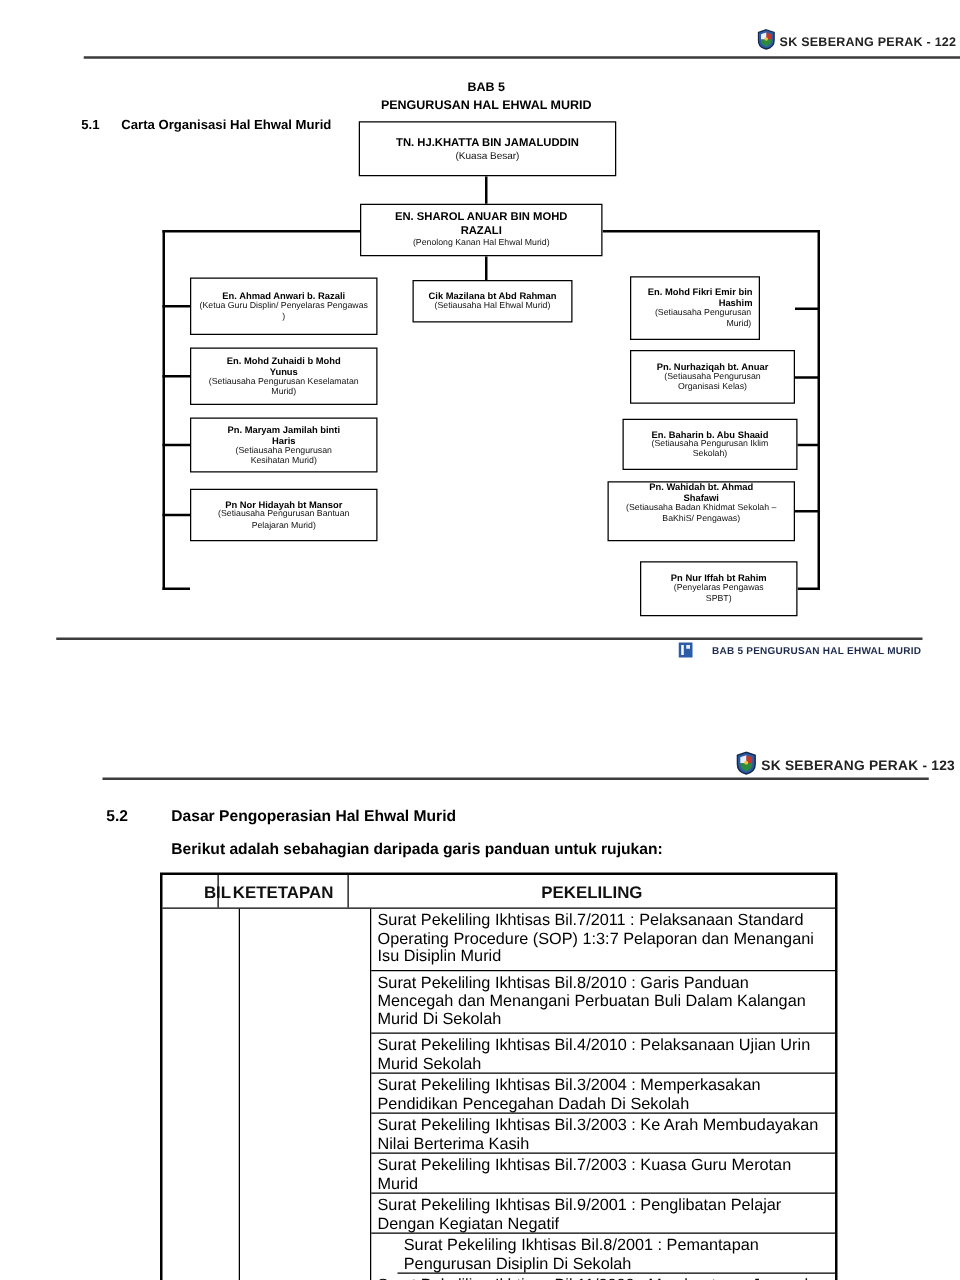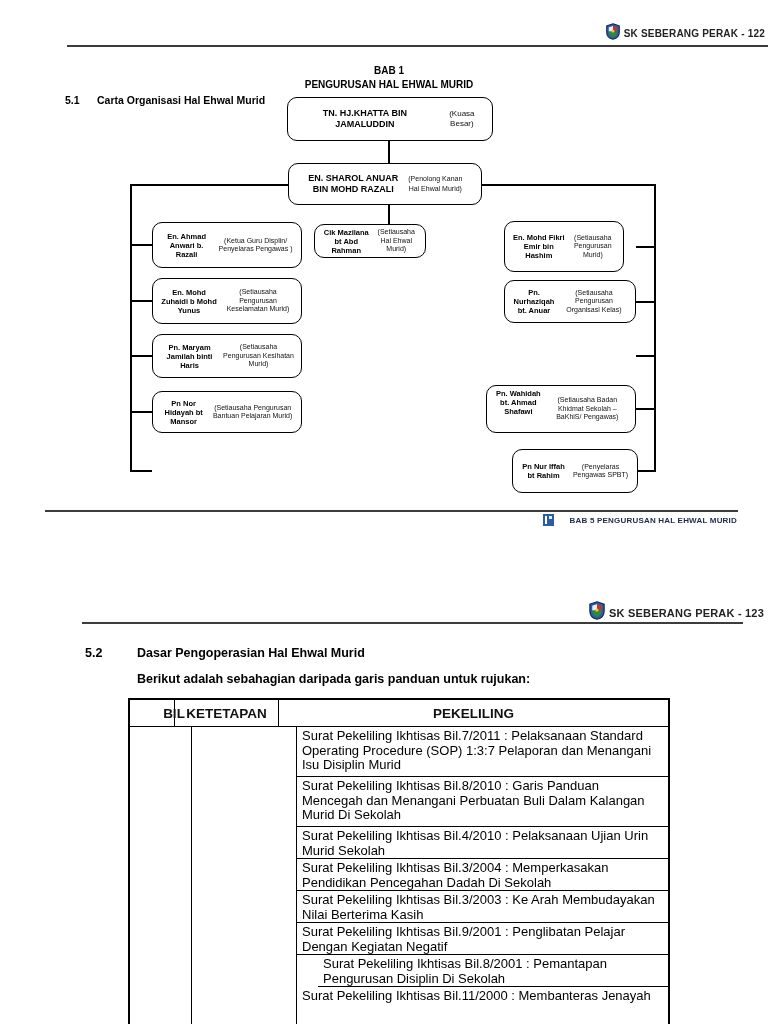--- a/index.html
+++ b/index.html
@@ -17,22 +17,22 @@
   .pgfooter .ftxt{font-size:8px;font-weight:bold;color:#1d2a4d;letter-spacing:.2px;}
   .crest{display:inline-block;}
   .chapicon{display:inline-block;width:11px;height:12px;background:#2b5ca8;position:relative;}
   .chapicon:before{content:"";position:absolute;left:2px;top:2px;width:2px;height:8px;background:#fff;}
   .chapicon:after{content:"";position:absolute;left:6px;top:2px;width:3px;height:3px;background:#e8eefc;}
   
   .chapter-title{position:absolute;left:234px;top:64px;width:310px;text-align:center;
     font-weight:bold;font-size:10px;line-height:14px;color:#000;}
   .sec{position:absolute;font-weight:bold;font-size:10.5px;color:#000;}
   
-  .obox{position:absolute;border:1.5px solid #000;border-radius:10px;background:#fff;
-    display:flex;flex-direction:row;align-items:center;justify-content:center;
+  .obox{position:absolute;border:1.5px solid #000;border-radius:0;background:#fff;
+    display:flex;flex-direction:column;align-items:center;justify-content:center;
     text-align:center;padding:2px 5px;box-sizing:border-box;z-index:2;}
   .oname{font-weight:bold;font-size:7.5px;line-height:9px;color:#000;}
   .orole{font-size:7px;line-height:8.5px;color:#111;}
   .obox.big .oname{font-size:9px;line-height:11px;}
   .obox.big .orole{font-size:8px;line-height:10px;}
   .obox.pull-up .oname{margin-top:-13px;}
   .cline{position:absolute;background:#000;z-index:1;}
   
   .p2sec{position:absolute;font-weight:bold;font-size:12.5px;color:#000;}
   .ptable{position:absolute;left:128px;top:698px;width:542px;border:2px solid #000;
@@ -63,21 +63,21 @@
         <path d="M4 6 L10 4 L10 12 L4 12 Z" fill="#e8eefc"></path>
         <path d="M4 12 L16 12 C16 17 13 19 10 20 C7 19 4 17 4 12 Z" fill="#2e8b3d"></path>
         <circle cx="10" cy="11.5" r="2" fill="#f4c430"></circle>
       </svg>
     </span>
     <span class="htxt">SK SEBERANG PERAK - 122</span>
   </div>
   <div class="rule" style="left:67px;top:45px;width:701px;height:2px;"></div>
 
   <div class="chapter-title">
-    <div>BAB 1</div>
+    <div>BAB 5</div>
     <div>PENGURUSAN HAL EHWAL MURID</div>
   </div>
   <div class="sec" style="left:65px;top:94px;">5.1</div>
   <div class="sec" style="left:97px;top:94px;">Carta Organisasi Hal Ehwal Murid</div>
 
   <div class="cline" style="left:388px;top:141px;width:2px;height:23px;"></div>
   <div class="cline" style="left:130px;top:184px;width:158px;height:2px;"></div>
   <div class="cline" style="left:482px;top:184px;width:174px;height:2px;"></div>
   <div class="cline" style="left:130px;top:184px;width:2px;height:288px;"></div>
   <div class="cline" style="left:654px;top:184px;width:2px;height:288px;"></div>
@@ -112,32 +112,36 @@
   </div>
   <div class="obox" style="left:152px;top:334px;width:150px;height:44px;">
     <div class="oname" style="max-width:110px;">Pn. Maryam Jamilah binti Haris</div>
     <div class="orole" style="max-width:110px;">(Setiausaha Pengurusan Kesihatan Murid)</div>
   </div>
   <div class="obox" style="left:152px;top:391px;width:150px;height:42px;">
     <div class="oname">Pn Nor Hidayah bt Mansor</div>
     <div class="orole" style="max-width:118px;">(Setiausaha Pengurusan Bantuan Pelajaran Murid)</div>
   </div>
 
-  <div class="obox" style="left:314px;top:224px;width:112px;height:34px;">
+  <div class="obox" style="left:330px;top:224px;width:128px;height:34px;">
     <div class="oname">Cik Mazilana bt Abd Rahman</div>
     <div class="orole">(Setiausaha Hal Ehwal Murid)</div>
   </div>
 
-  <div class="obox" style="left:504px;top:221px;width:120px;height:51px;">
+  <div class="obox" style="left:504px;top:221px;width:104px;height:51px;text-align:right;">
     <div class="oname" style="max-width:95px;">En. Mohd Fikri Emir bin Hashim</div>
     <div class="orole" style="max-width:90px;">(Setiausaha Pengurusan Murid)</div>
   </div>
   <div class="obox" style="left:504px;top:280px;width:132px;height:43px;">
     <div class="oname">Pn. Nurhaziqah bt. Anuar</div>
     <div class="orole" style="max-width:100px;">(Setiausaha Pengurusan Organisasi Kelas)</div>
+  </div>
+  <div class="obox" style="left:498px;top:335px;width:140px;height:41px;">
+    <div class="oname">En. Baharin b. Abu Shaaid</div>
+    <div class="orole" style="max-width:100px;">(Setiausaha Pengurusan Iklim Sekolah)</div>
   </div>
   <div class="obox" style="left:512px;top:449px;width:126px;height:44px;">
     <div class="oname">Pn Nur Iffah bt Rahim</div>
     <div class="orole" style="max-width:90px;">(Penyelaras Pengawas SPBT)</div>
   </div>
   <div class="obox pull-up" style="left:486px;top:385px;width:150px;height:48px;">
     <div class="oname" style="max-width:105px;">Pn. Wahidah bt. Ahmad Shafawi</div>
     <div class="orole" style="max-width:125px;">(Setiausaha Badan Khidmat Sekolah – BaKhiS/ Pengawas)</div>
   </div>
 
@@ -173,20 +177,21 @@
     </div>
     <div class="pbody">
       <div class="c-bil"></div>
       <div class="c-ket"></div>
       <div class="pekrows">
         <div class="pekrow" style="height:50px;">Surat Pekeliling Ikhtisas Bil.7/2011 : Pelaksanaan Standard Operating Procedure (SOP) 1:3:7 Pelaporan dan Menangani Isu Disiplin Murid</div>
         <div class="pekrow" style="height:50px;">Surat Pekeliling Ikhtisas Bil.8/2010 : Garis Panduan Mencegah dan Menangani Perbuatan Buli Dalam Kalangan Murid Di Sekolah</div>
         <div class="pekrow" style="height:32px;">Surat Pekeliling Ikhtisas Bil.4/2010 : Pelaksanaan Ujian Urin Murid Sekolah</div>
         <div class="pekrow" style="height:32px;">Surat Pekeliling Ikhtisas Bil.3/2004 : Memperkasakan Pendidikan Pencegahan Dadah Di Sekolah</div>
         <div class="pekrow" style="height:32px;">Surat Pekeliling Ikhtisas Bil.3/2003 : Ke Arah Membudayakan Nilai Berterima Kasih</div>
+        <div class="pekrow" style="height:32px;">Surat Pekeliling Ikhtisas Bil.7/2003 : Kuasa Guru Merotan Murid</div>
         <div class="pekrow" style="height:32px;">Surat Pekeliling Ikhtisas Bil.9/2001 : Penglibatan Pelajar Dengan Kegiatan Negatif</div>
         <div class="pekrow" style="height:32px;margin-left:21px;">Surat Pekeliling Ikhtisas Bil.8/2001 : Pemantapan Pengurusan Disiplin Di Sekolah</div>
         <div class="pekrow" style="height:22px;">Surat Pekeliling Ikhtisas Bil.11/2000 : Membanteras Jenayah</div>
       </div>
     </div>
   </div>
 
 </div>
 
 </body></html>

